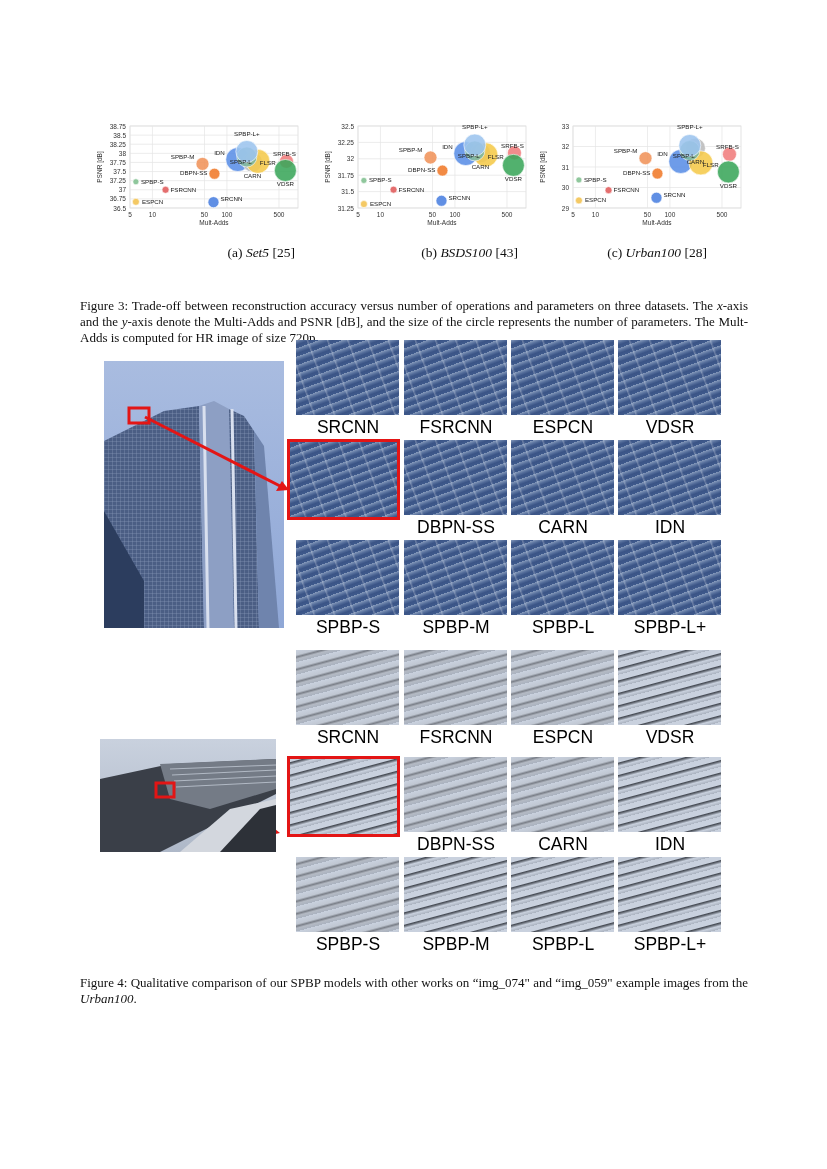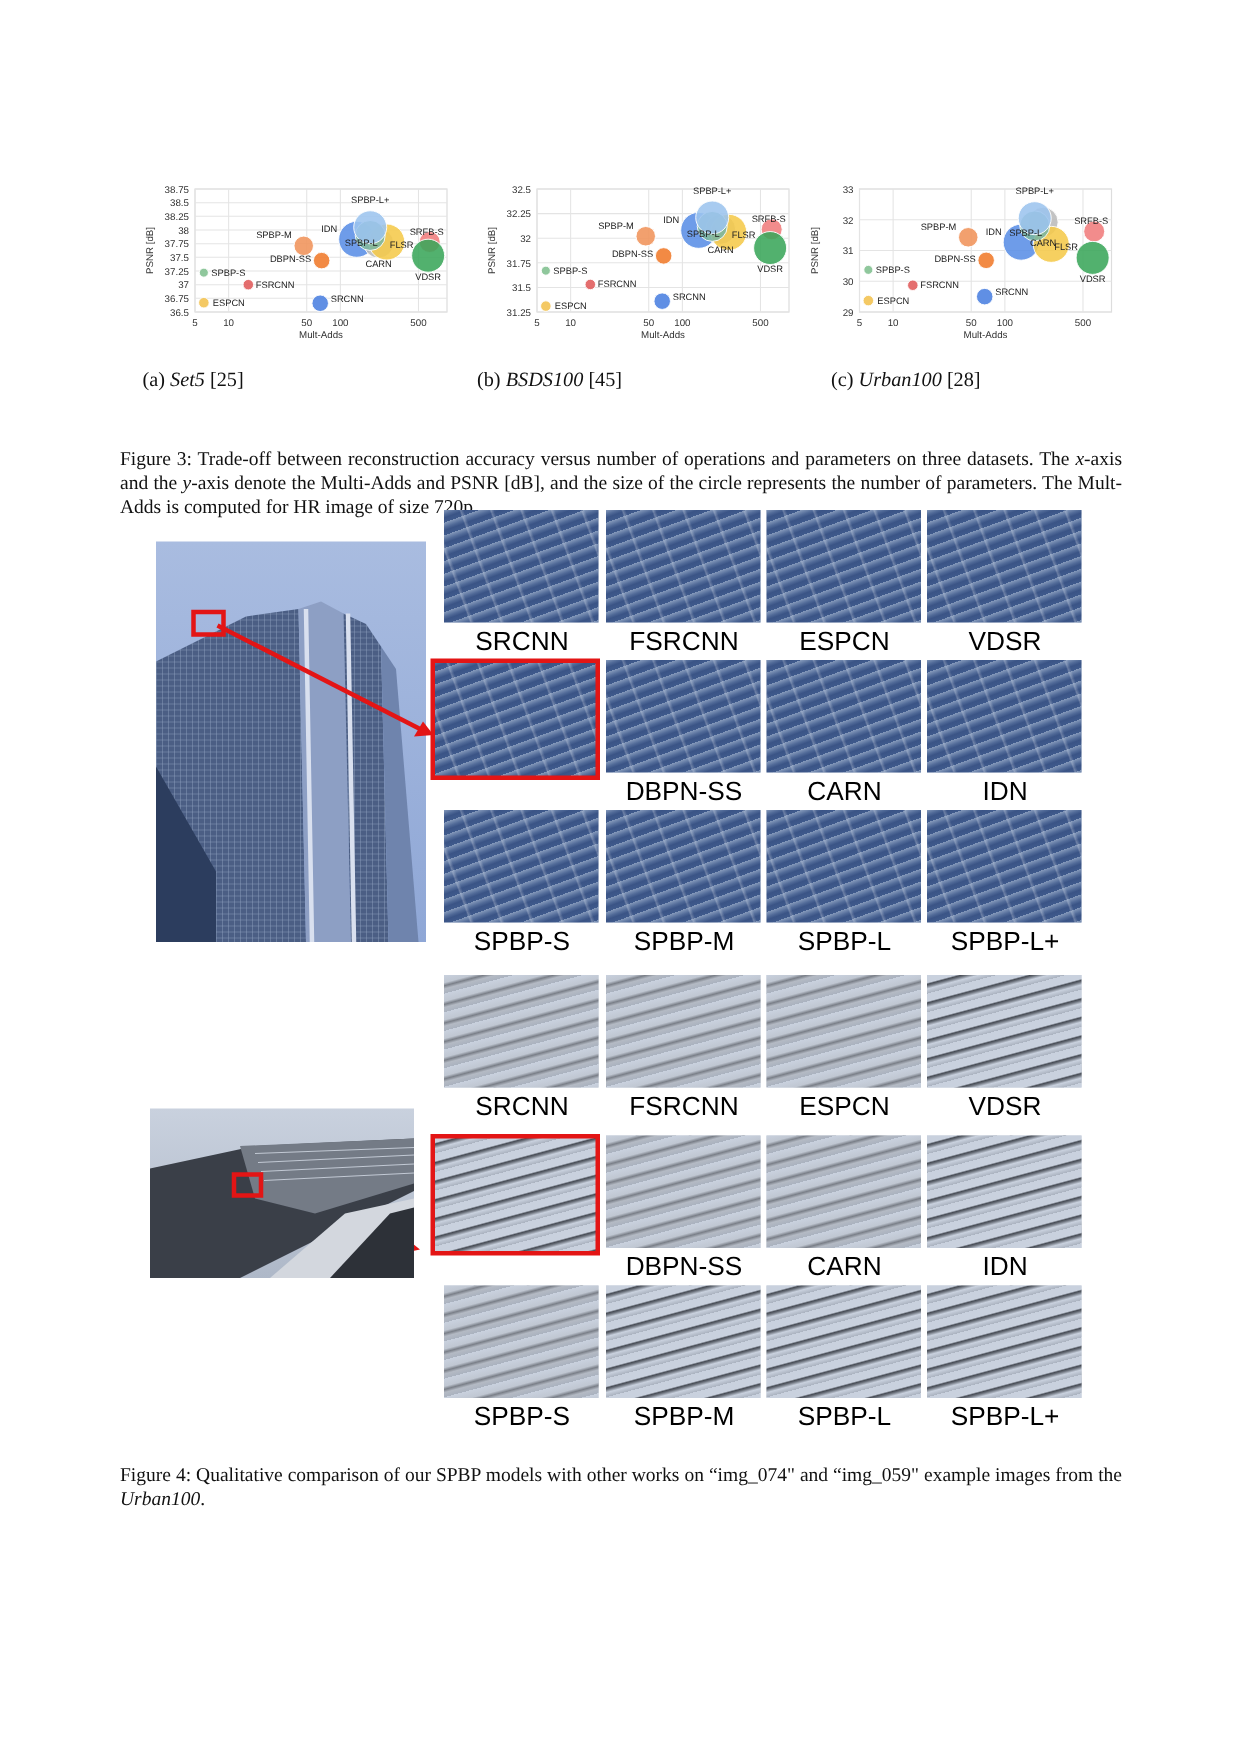--- a/index.html
+++ b/index.html
@@ -3,21 +3,21 @@
 <meta charset="utf-8">
 <style>
   * { box-sizing: border-box; margin: 0; padding: 0; }
   html, body { width: 827px; height: 1169px; background: #ffffff; overflow: hidden; }
   body { position: relative; font-family: "Liberation Serif", serif; color: #111; }
 
   .chart { position: absolute; top: 118px; }
   .chart svg { display: block; overflow: visible; }
   .chart text { font-family: "Liberation Sans", sans-serif; }
 
-  .subcap { position: absolute; top: 245px; font-size: 13.5px; text-align: left; width: 200px; font-family: Liberation Serif, serif; }
+  .subcap { position: absolute; top: 245px; font-size: 13.5px; text-align: right; width: 200px; font-family: Liberation Serif, serif; }
   .subcap i { font-style: italic; }
 
   .caption { position: absolute; left: 80px; width: 668px; font-size: 13px; line-height: 16px; text-align: justify; margin-top: 29px; }
   .caption i { font-style: italic; }
 
   .src-img { position: absolute; overflow: hidden; }
   .tile { position: absolute; overflow: hidden; }
   .tile.hl { outline: 3px solid #e31515; outline-offset: -2px; }
   .tlabel { position: absolute; font-family: "Liberation Sans", sans-serif; font-size: 17.5px; color: #000; text-align: center; width: 110px; }
 
@@ -211,23 +211,23 @@
       <text x="166.81865009531833" y="11.475000000000058" font-size="6.2" text-anchor="middle" fill="#222">SPBP-L+</text>
       <text x="204.4610266747287" y="31.289999999999978" font-size="6.2" text-anchor="middle" fill="#222">SRFB-S</text>
       <text x="205.41733904005636" y="69.91999999999996" font-size="6.2" text-anchor="middle" fill="#222">VDSR</text>
     </svg>
 </div>
 
 <div class="subcap" style="left:95px;">
   <span>(a) </span><i>Set5</i><span> [25]</span>
 </div>
 <div class="subcap" style="left:318px;">
-  <span>(b) </span><i>BSDS100</i><span> [45]</span>
-</div>
-<div class="subcap" style="left:554px;">
+  <span>(b) </span><i>BSDS100</i><span> [43]</span>
+</div>
+<div class="subcap" style="left:507px;">
   <span>(c) </span><i>Urban100</i><span> [28]</span>
 </div>
 
 <p class="caption" style="top:269px;">
   <span>Figure 3: Trade-off between reconstruction accuracy versus number of operations and parameters on three datasets. The </span><i>x</i><span>-axis and the </span><i>y</i><span>-axis denote the Multi-Adds and PSNR [dB], and the size of the circle represents the number of parameters. The Mult-Adds is computed for HR image of size 720p.</span>
 </p>
 
 <div class="src-img" style="left:104px;top:361px;width:180px;height:267px;background:linear-gradient(180deg,#a9bce0 0%,#8fa7d6 100%);">
   <svg width="180" height="267">
     <defs>

